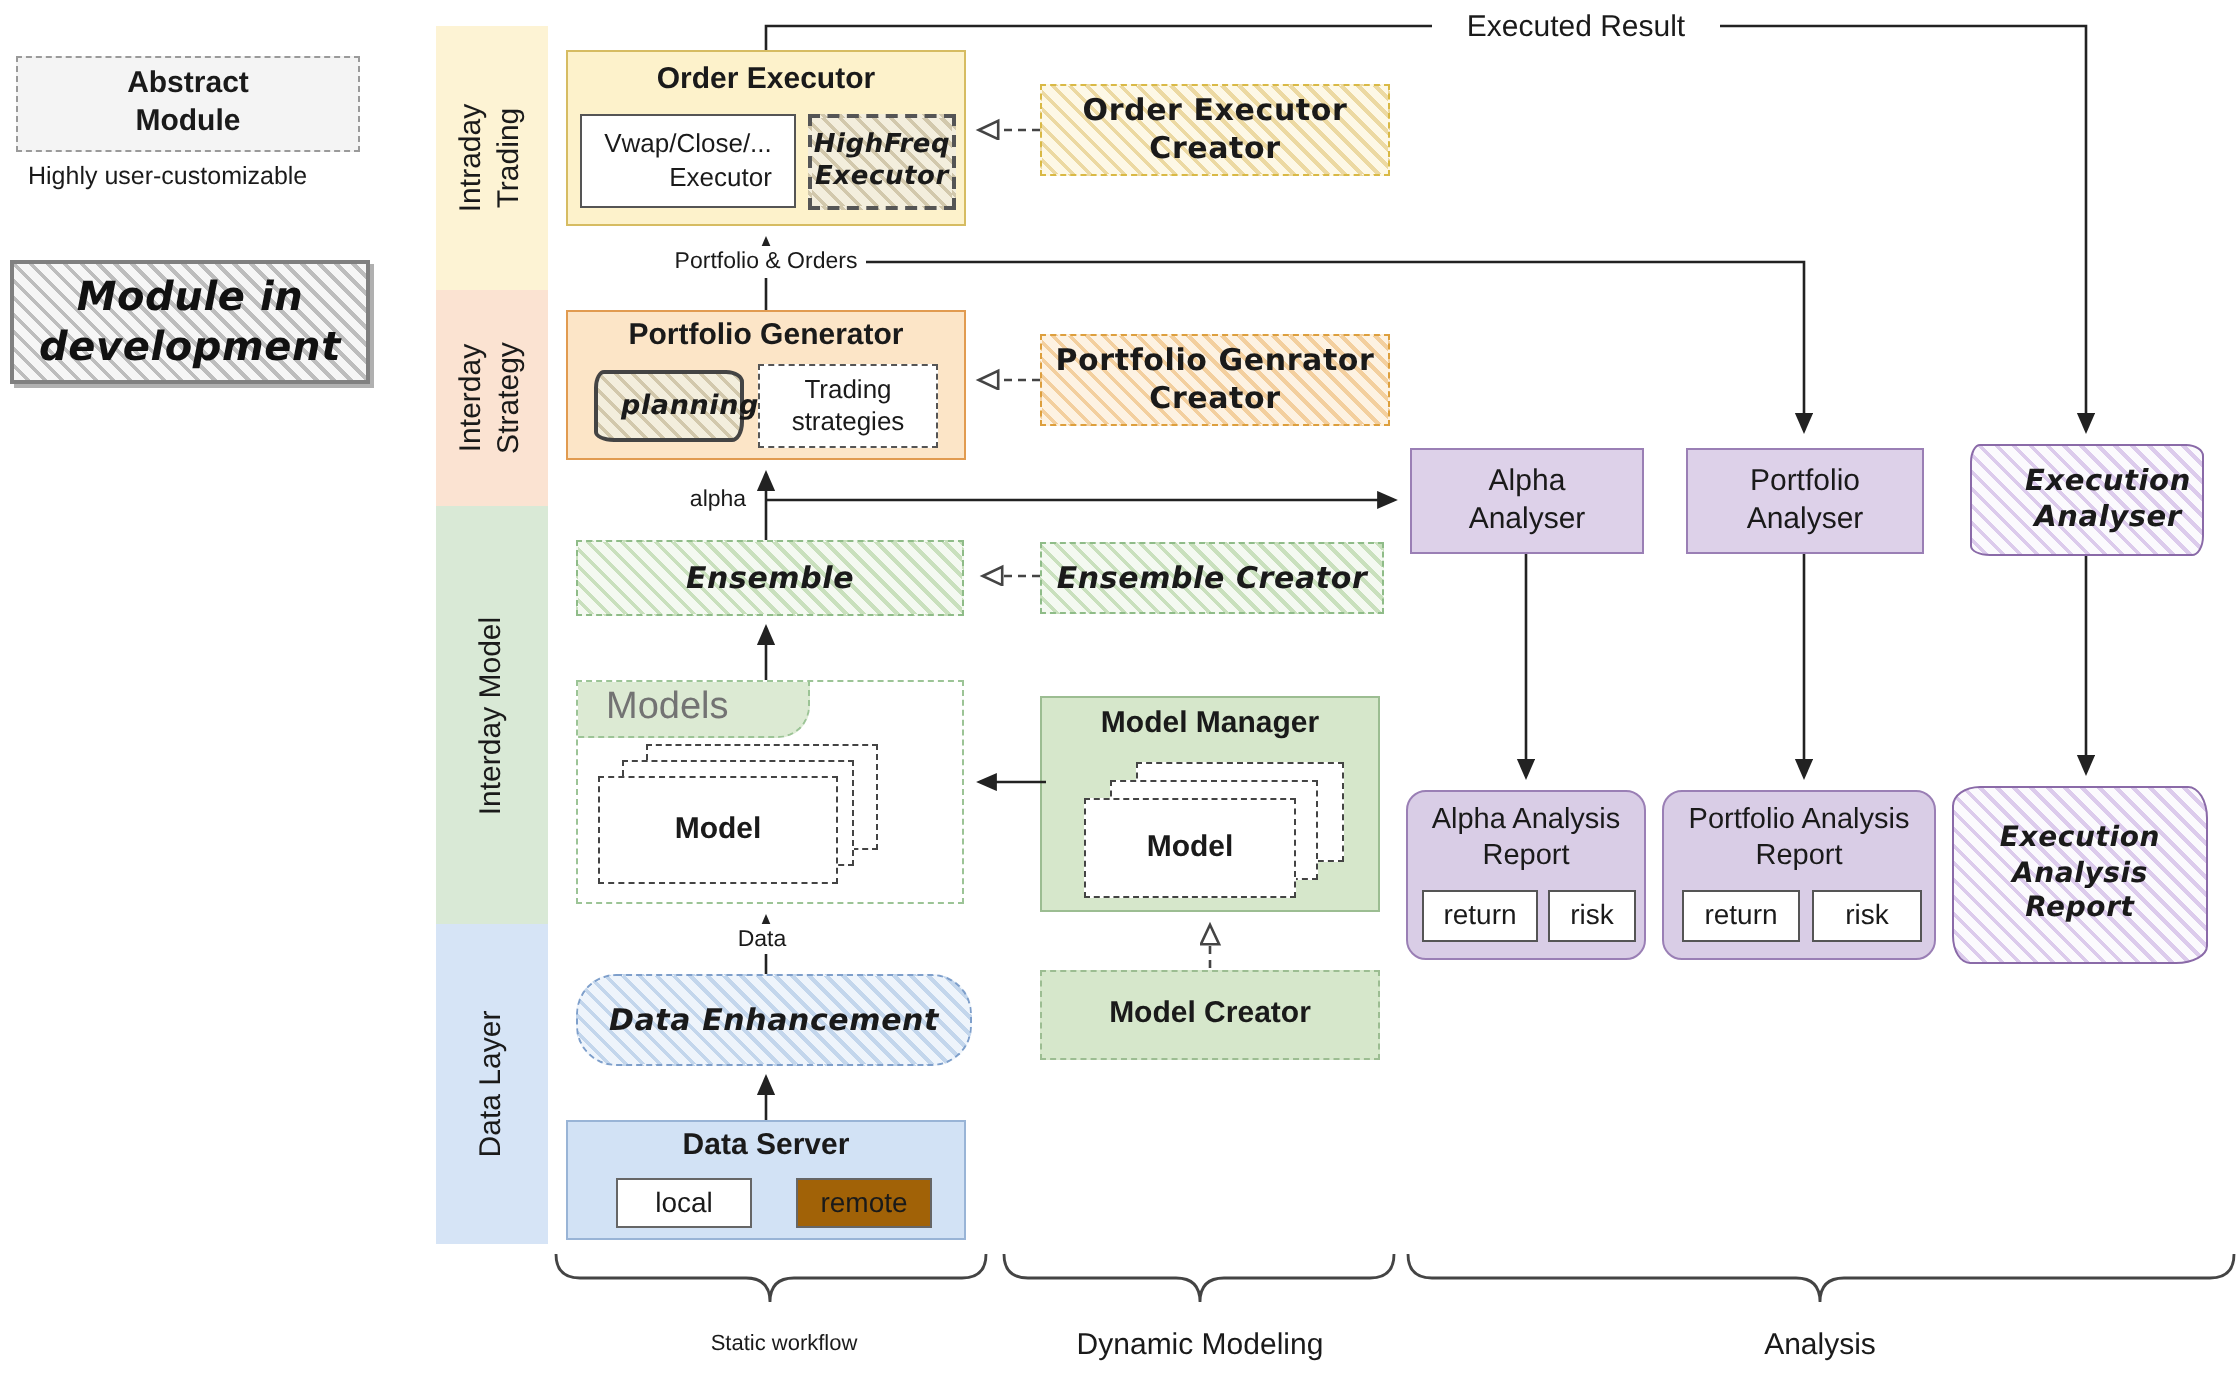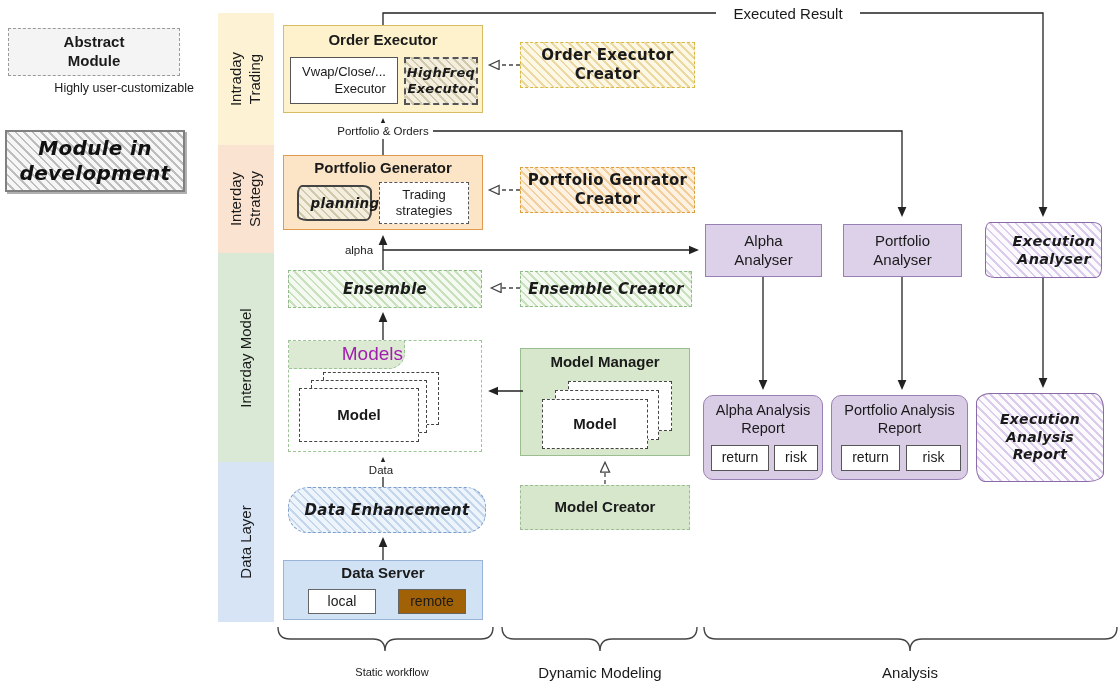--- a/index.html
+++ b/index.html
@@ -1,18 +1,18 @@
 <!DOCTYPE html>
 <html><head>
 <meta charset="utf-8">
 <style>
   html,body{margin:0;padding:0;background:#fff;}
   body{font-family:"Liberation Sans","DejaVu Sans",sans-serif;color:#1a1a1a;}
   #stage{position:relative;width:1120px;height:688px;background:#fff;overflow:hidden;}
-  .abs{position:absolute;box-sizing:border-box;text-align:right;}
+  .abs{position:absolute;box-sizing:border-box;}
   .box{display:flex;align-items:center;justify-content:center;text-align:center;white-space:pre-line;line-height:1.25;}
   .bold{font-weight:700;}
   .hand{font-family:"DejaVu Sans",sans-serif;font-weight:700;letter-spacing:.3px;}
   .it{font-style:italic;}
   .sketch{border-radius:5px 9px 6px 10px/9px 6px 10px 5px;padding-left:21px;}
   
   .h-yellow{background:repeating-linear-gradient(45deg,#fdf8e6 0px,#fdf8e6 4px,#ecd9a2 4px,#ecd9a2 6px);}
   .h-orange{background:repeating-linear-gradient(45deg,#fdf2e2 0px,#fdf2e2 4px,#f3cf9e 4px,#f3cf9e 6px);}
   .h-green{background:repeating-linear-gradient(45deg,#f4f9f1 0px,#f4f9f1 4px,#c9e0bd 4px,#c9e0bd 6px);}
   .h-blue{background:repeating-linear-gradient(45deg,#eef4fb 0px,#eef4fb 4px,#c3d6ec 4px,#c3d6ec 6px);border-radius:20px;}
@@ -61,21 +61,21 @@
   <div class="abs box lvl2" style="left:379px;top:182px;width:90px;height:42px;background:#fff;border:1.5px dashed #555;font-size:13px;">Trading
 strategies</div>
   <div class="abs box hand h-orange lvl1" style="left:520px;top:167px;width:175px;height:46px;border:1.6px dashed #dd9f3d;font-size:15px;">Portfolio Genrator
 Creator</div>
 
   <div class="abs box hand it h-green lvl1" style="left:288px;top:270px;width:194px;height:38px;border:1.6px dashed #8fbc88;font-size:15px;">Ensemble</div>
   <div class="abs box hand it h-green lvl1" style="left:520px;top:271px;width:172px;height:36px;border:1.6px dashed #8fbc88;font-size:15px;">Ensemble Creator</div>
 
   <div class="abs lvl1" style="left:288px;top:340px;width:194px;height:112px;background:#fff;border:1.6px dashed #9cc496;"></div>
   <div class="abs lvl2" style="left:289px;top:341px;width:116px;height:28px;background:#dcead3;border-right:1.6px dashed #9cc496;border-bottom:1.6px dashed #9cc496;border-bottom-right-radius:16px;"></div>
-  <div class="abs lvl3" style="left:303px;top:343px;width:100px;height:24px;font-size:19px;color:#a21caf;">Models</div>
+  <div class="abs lvl3" style="left:303px;top:343px;width:100px;height:24px;font-size:19px;color:#737373;">Models</div>
   <div class="abs lvl2" style="left:323px;top:372px;width:116px;height:53px;background:#fff;border:1.5px dashed #444;"></div>
   <div class="abs lvl2" style="left:311px;top:380px;width:116px;height:53px;background:#fff;border:1.5px dashed #444;"></div>
   <div class="abs box bold lvl3" style="left:299px;top:388px;width:120px;height:54px;background:#fff;border:1.5px dashed #444;font-size:15px;">Model</div>
 
   <div class="abs lvl1" style="left:520px;top:348px;width:170px;height:108px;background:#d6e7cb;border:1px solid #9cbd92;"></div>
   <div class="abs box bold lvl2" style="left:520px;top:353px;width:170px;height:18px;font-size:15px;">Model Manager</div>
   <div class="abs lvl2" style="left:568px;top:381px;width:104px;height:50px;background:#fff;border:1.5px dashed #444;"></div>
   <div class="abs lvl2" style="left:555px;top:390px;width:104px;height:50px;background:#fff;border:1.5px dashed #444;"></div>
   <div class="abs box bold lvl3" style="left:542px;top:399px;width:106px;height:50px;background:#fff;border:1.5px dashed #444;font-size:15px;">Model</div>
 

